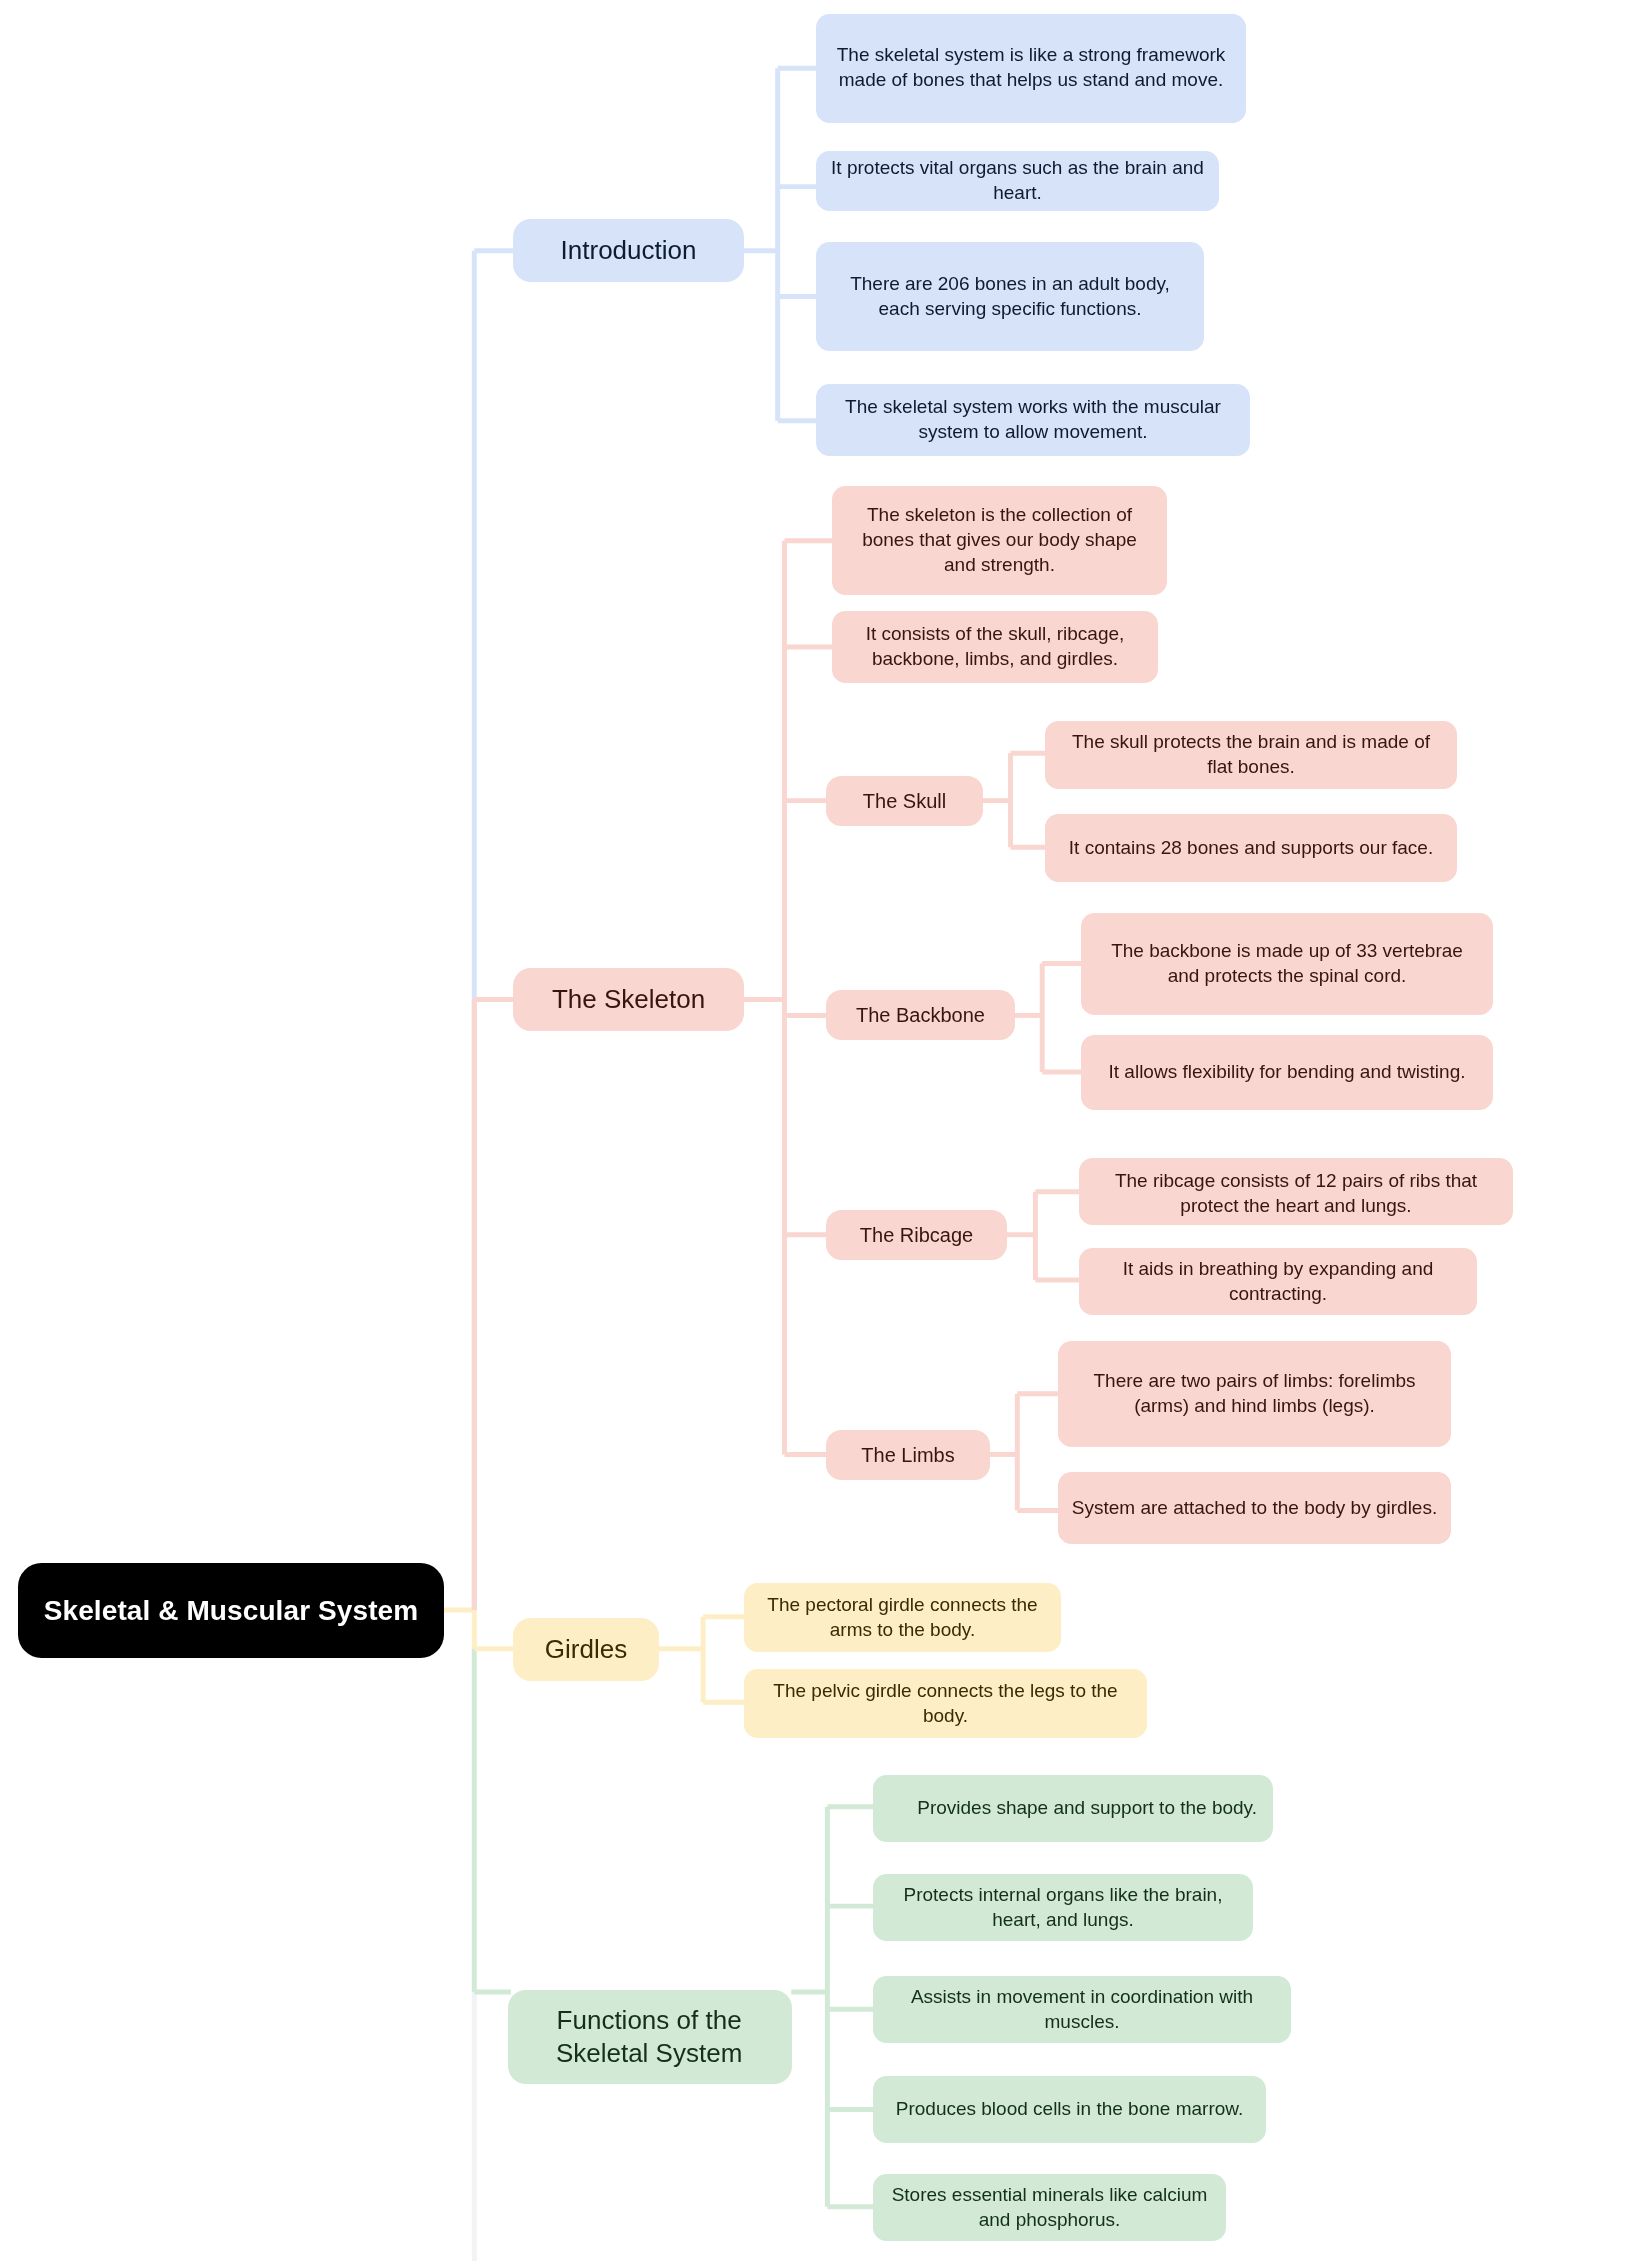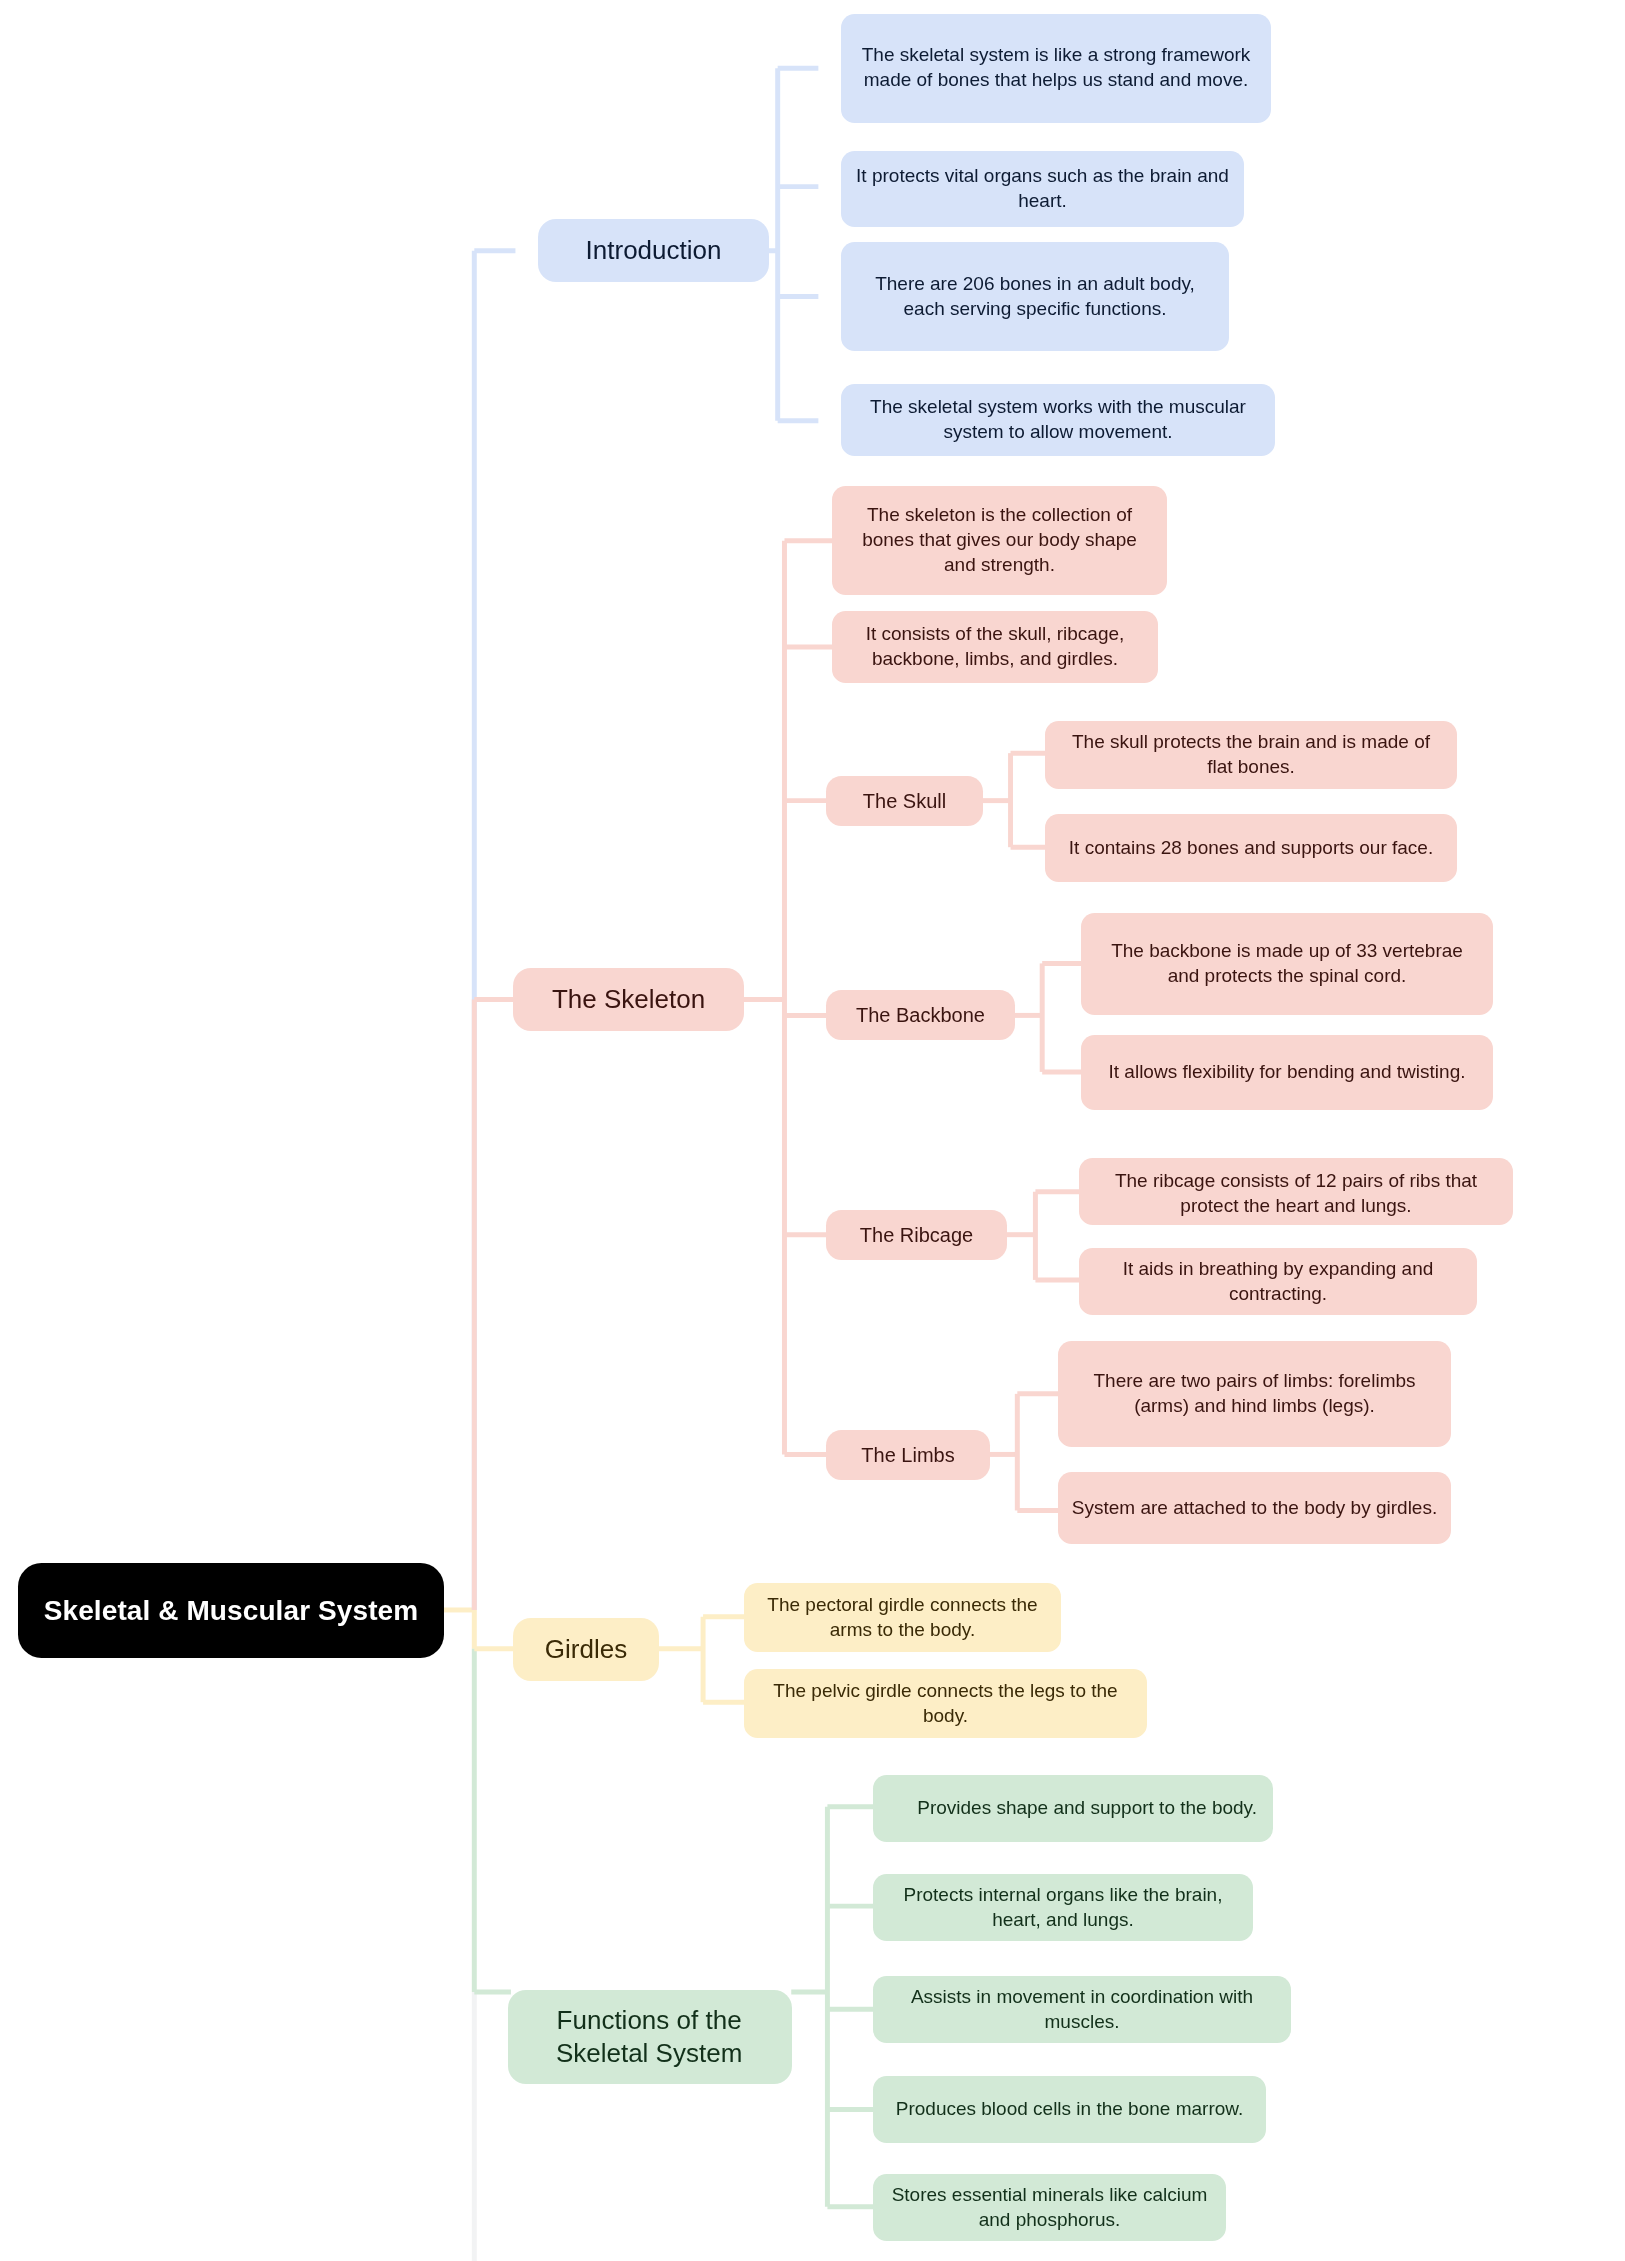--- a/index.html
+++ b/index.html
@@ -55,21 +55,21 @@
     font-size:20px;
     border-radius:15.4px;
   }
   
   .leaf{
     font-size:19px;
     border-radius:13.6px;
     padding:6.3px 11.8px;
   }
   
-  .c-blue  {background:#d7e3f9; color:#0d1b33;margin-left:25px;}
+  .c-blue  {background:#d7e3f9; color:#0d1b33;}
   .c-pink  {background:#f9d6d0; color:#3a1410;}
   .c-yellow{background:#fdeec6; color:#3a2a06;}
   .c-green {background:#d2e9d6; color:#12301a;}
 </style>
 </head>
 <body>
 
 <div id="canvas">
 
   <svg id="wires" viewBox="0 0 3594 7129" xmlns="http://www.w3.org/2000/svg">
@@ -162,21 +162,21 @@
     <span>Skeletal &amp; Muscular System</span>
   </div>
 
   <div class="node lvl1 c-blue" style="left:513px;top:219px;width:231px;height:63px;">
     <span>Introduction</span>
   </div>
 
   <div class="node leaf c-blue" style="left:816px;top:13.6px;width:430px;height:109px;">
     <span>The skeletal system is like a strong framework made of bones that helps us stand and move.</span>
   </div>
-  <div class="node leaf c-blue" style="left:816px;top:151px;width:403px;height:76px;">
+  <div class="node leaf c-blue" style="left:816px;top:151px;width:403px;height:60px;">
     <span>It protects vital organs such as the brain and heart.</span>
   </div>
   <div class="node leaf c-blue" style="left:816px;top:242px;width:388px;height:109px;">
     <span>There are 206 bones in an adult body, each serving specific functions.</span>
   </div>
   <div class="node leaf c-blue" style="left:816px;top:384px;width:434px;height:72px;">
     <span>The skeletal system works with the muscular system to allow movement.</span>
   </div>
 
   <div class="node lvl1 c-pink" style="left:513px;top:968px;width:231px;height:63px;">

